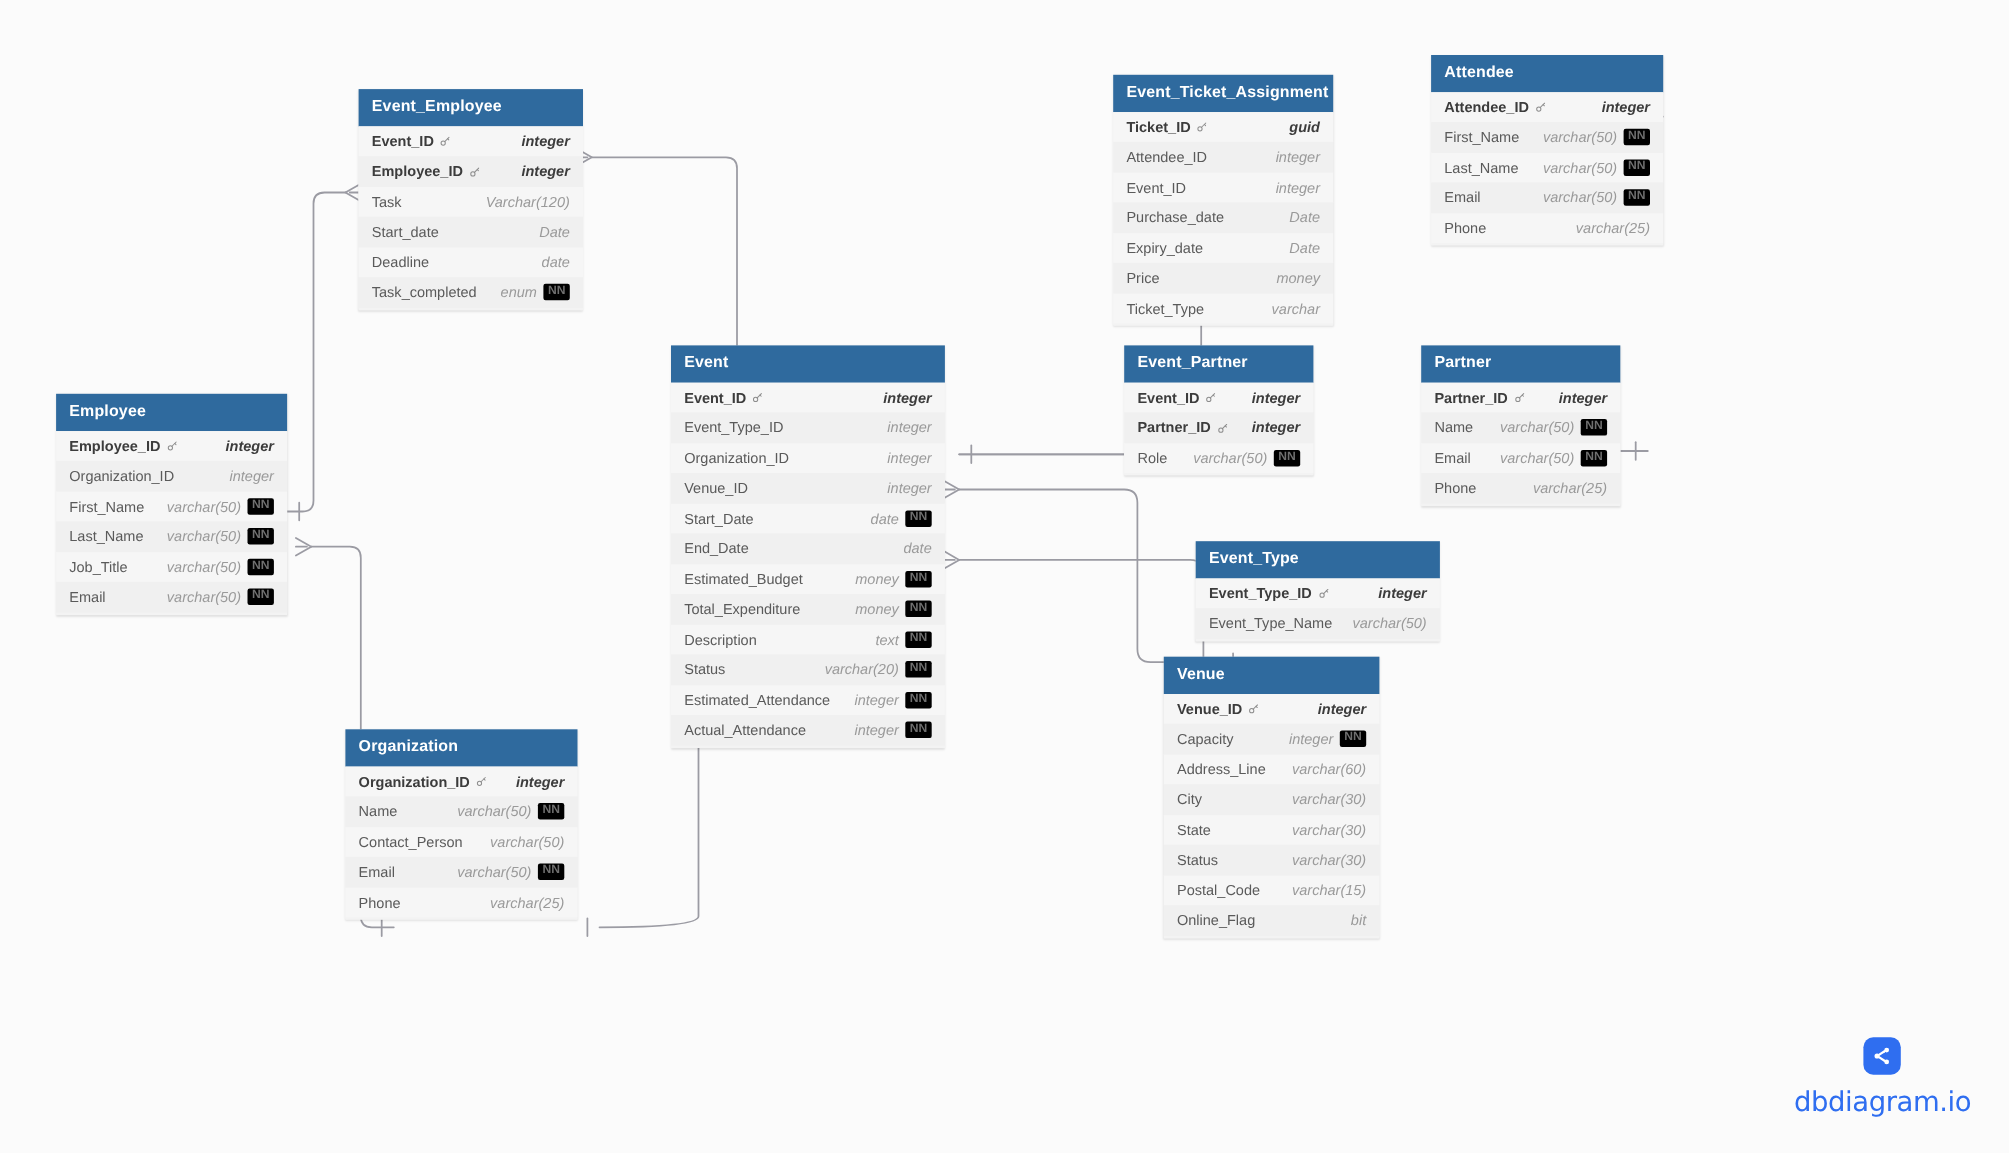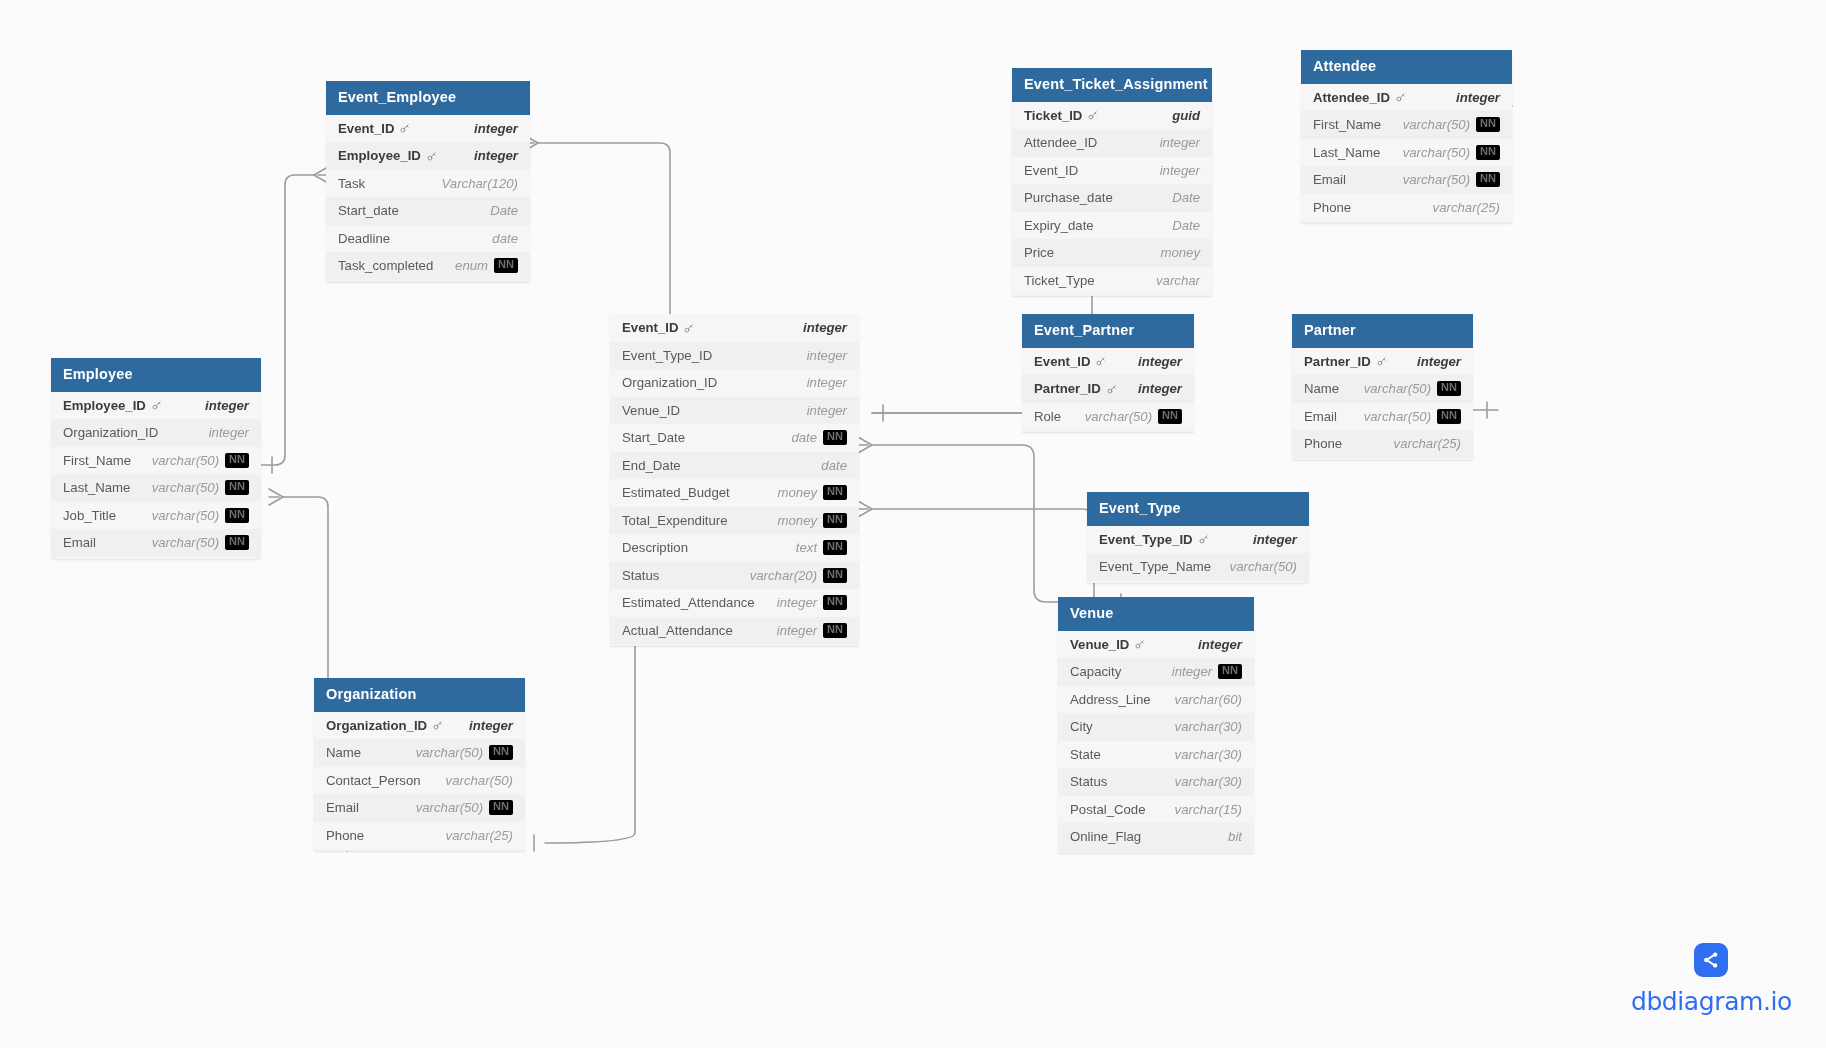--- a/index.html
+++ b/index.html
@@ -297,21 +297,21 @@
             <span class="f-name">
               <span>Email</span>
             </span>
             <span class="f-right">
               <span class="f-type-text">varchar(50)</span>
               <span class="nn">NN</span>
             </span>
           </div>
         </div>
       </div>
-      <div class="table" style="left: 314px; top: 678px; width: 211px;">
+      <div class="table" style="left: 314px; top: 663px; width: 211px;">
         <div class="tbl-header">Organization</div>
         <div class="tbl-body">
           <div class="field pk">
             <span class="f-name">
               <span>Organization_ID</span>
               <span class="key-icon">
                 <svg viewBox="0 0 24 24" width="11" height="11" fill="none" stroke="#6b6b6b" stroke-width="2" stroke-linecap="round" stroke-linejoin="round">
                   <circle cx="8.5" cy="15.5" r="4.2"></circle>
                   <path d="M11.6 12.4 L20 4"></path>
                   <path d="M17.2 6.8 L19.6 9.2"></path>
@@ -352,20 +352,21 @@
             <span class="f-name">
               <span>Phone</span>
             </span>
             <span class="f-right">
               <span class="f-type-text">varchar(25)</span>
             </span>
           </div>
         </div>
       </div>
       <div class="table" style="left: 610px; top: 314px; width: 249px;">
+        <div class="tbl-header">Event</div>
         <div class="tbl-body">
           <div class="field pk">
             <span class="f-name">
               <span>Event_ID</span>
               <span class="key-icon">
                 <svg viewBox="0 0 24 24" width="11" height="11" fill="none" stroke="#6b6b6b" stroke-width="2" stroke-linecap="round" stroke-linejoin="round">
                   <circle cx="8.5" cy="15.5" r="4.2"></circle>
                   <path d="M11.6 12.4 L20 4"></path>
                   <path d="M17.2 6.8 L19.6 9.2"></path>
                 </svg>

